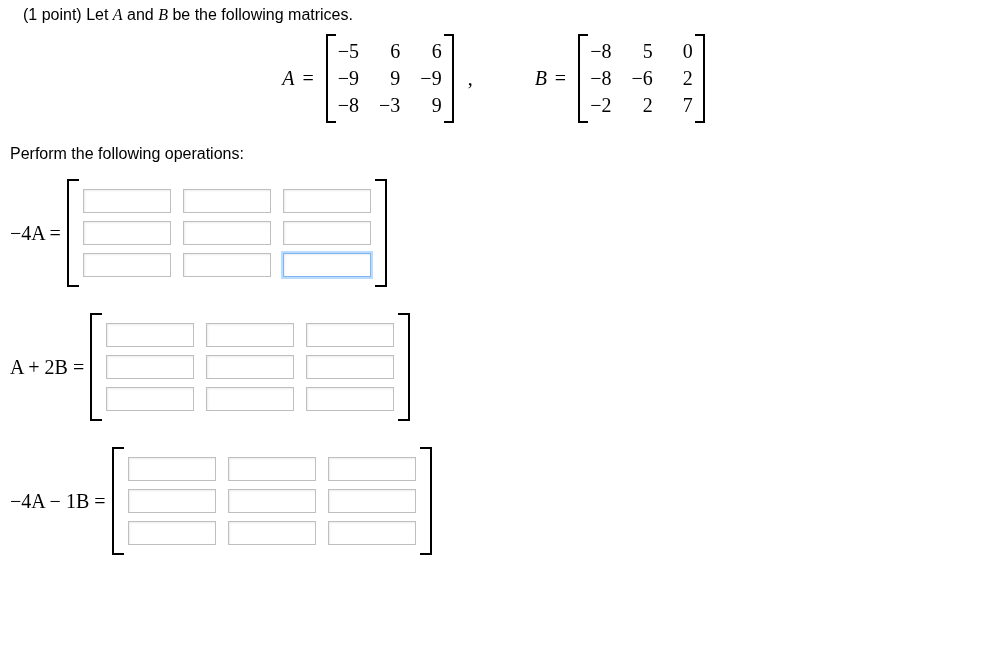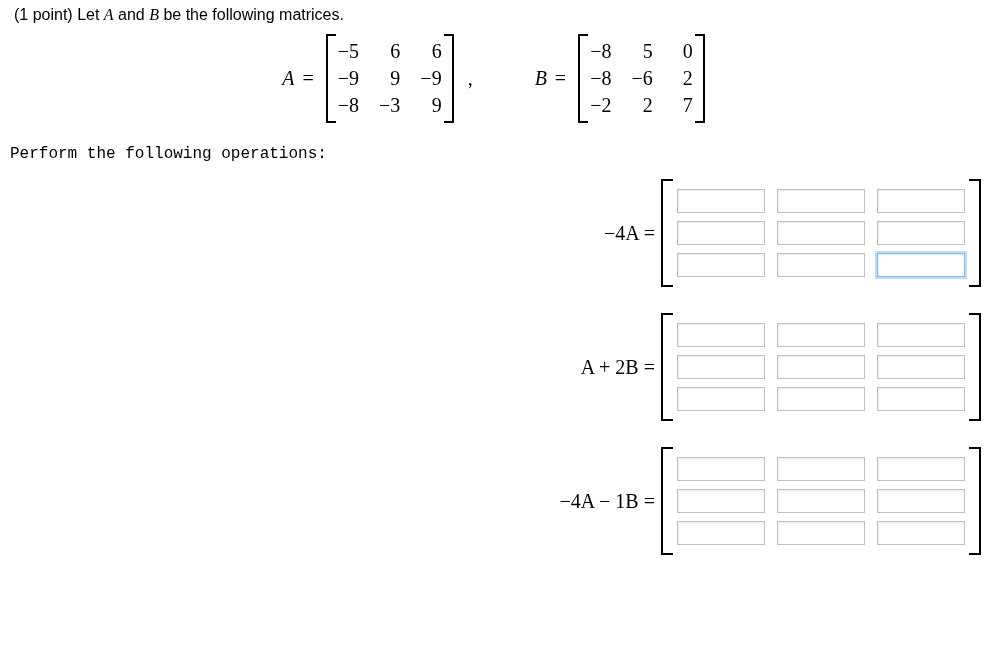--- a/index.html
+++ b/index.html
@@ -7,21 +7,21 @@
       font-size: 16px;
       color: #000;
       background: #fff;
       margin: 0;
       padding: 6px 10px;
       width: 991px;
       box-sizing: border-box;
     }
     .math { font-family: "Times New Roman", Georgia, serif; }
     .italic { font-style: italic; }
-    .intro { margin: 0 0 10px 4px; }
+    .intro { margin: 0 0 10px 13px; }
 
     
     .defs {
       display: flex;
       justify-content: center;
       align-items: center;
       gap: 8px;
       margin: 8px 0 22px 0;
       font-size: 20px;
     }
@@ -57,21 +57,20 @@
       font-size: 20px;
       min-width: 20px;
     }
 
     
     .ops { margin-top: 6px; }
     .op-row {
       display: flex;
       align-items: center;
       margin: 16px 0 26px 0;
-      justify-content: flex-end;
     }
     .op-label {
       font-family: "Times New Roman", Georgia, serif;
       font-size: 20px;
       margin-right: 6px;
       white-space: nowrap;
     }
     .input-matrix {
       display: inline-block;
       vertical-align: middle;
@@ -99,21 +98,21 @@
       padding: 2px 4px;
       border: 1px solid #bfbfbf;
       box-shadow: inset 1px 1px 2px rgba(0,0,0,0.08);
       box-sizing: border-box;
     }
     .input-matrix input.focused {
       border: 1px solid #7fb6ef;
       outline: 2px solid #bcdcff;
       box-shadow: inset 1px 1px 2px rgba(0,0,0,0.08);
     }
-    .subhead { margin: 6px 0 6px 0; font-family: Liberation Mono, monospace; }
+    .subhead { margin: 6px 0 6px 0; }
   </style>
 </head>
 <body>
 
 <p class="intro">
   <span>(1 point) </span><span>Let </span><span class="math italic">A</span><span> and </span><span class="math italic">B</span><span> be the following matrices.</span>
 </p>
 
 <div class="defs">
   <span class="math italic">A</span>

